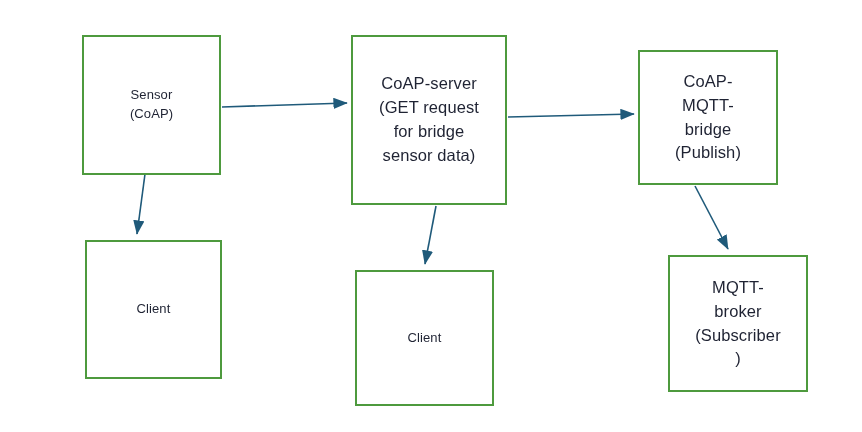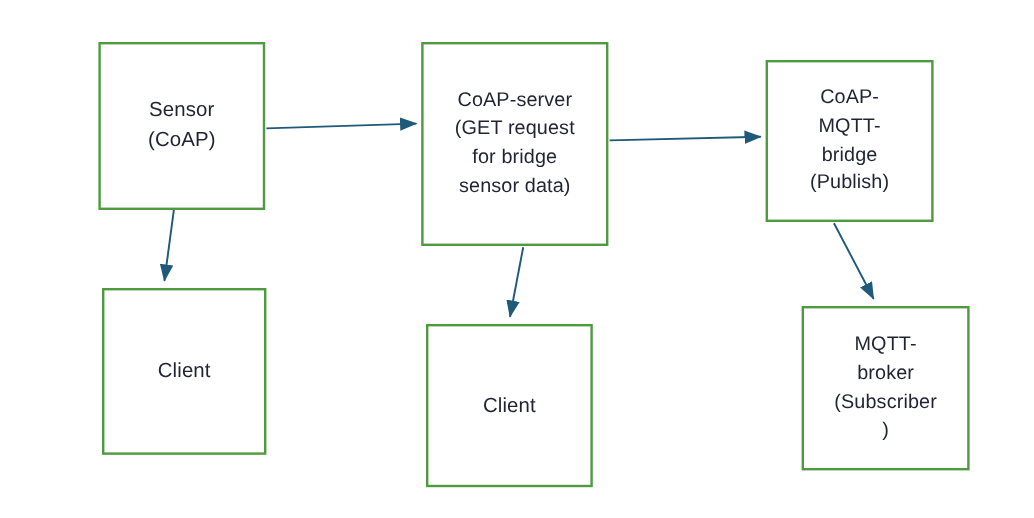--- a/index.html
+++ b/index.html
@@ -23,21 +23,21 @@
     box-sizing: border-box;
     border: 2px solid #4e9a3e;
     background: #ffffff;
     display: flex;
     align-items: center;
     justify-content: center;
     text-align: center;
   }
   .node-label {
     font-family: "Liberation Sans", sans-serif;
-    font-size: 17px;
+    font-size: 13px;
     line-height: 1.45;
     color: #1f2333;
     white-space: pre-line;
     padding: 0 4px;
     letter-spacing: 0.1px;
   }
   .edge-layer {
     position: absolute;
     left: 0;
     top: 0;

